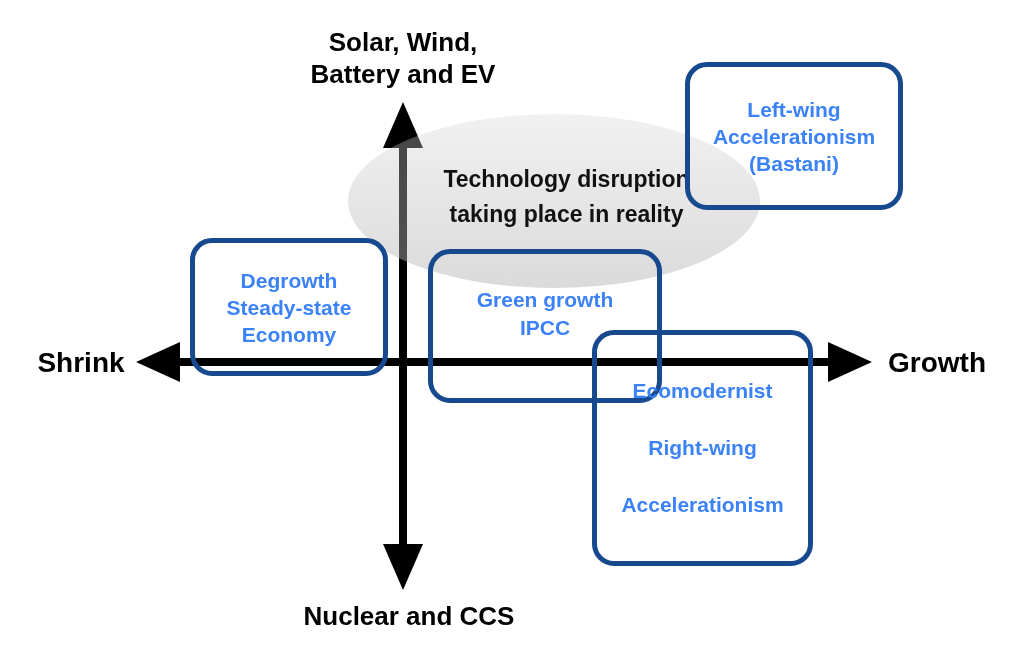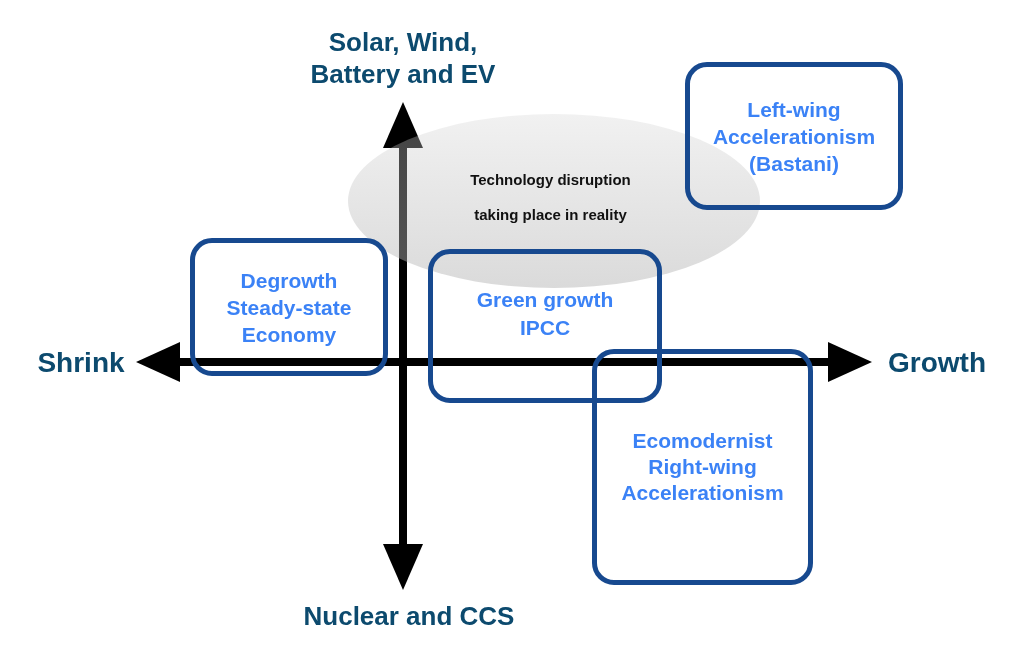--- a/index.html
+++ b/index.html
@@ -57,30 +57,31 @@
   .ellipse {
     left: 348px; top: 114px;
     width: 412px; height: 174px;
     border-radius: 50%;
     background: linear-gradient(180deg, rgba(212,212,212,0.32) 0%, rgba(178,178,178,0.48) 100%);
   }
   .ellipse-text {
     left: 408px; top: 162px;
     width: 285px;
     text-align: center;
-    font-size: 15px;
+    font-size: 23px;
     font-weight: 700;
     line-height: 35px;
     color: #111;
+    padding-left: 16px;
   }
 
   
   .axis-label {
     font-weight: 700;
-    color: #0c4a6e;
+    color: #000000;
     text-align: center;
   }
   .label-top {
     left: 243px; top: 26px;
     width: 320px;
     font-size: 26px;
     line-height: 32px;
   }
   .label-bottom {
     left: 256px; top: 601px;
@@ -111,22 +112,22 @@
     font-size: 21px;
     font-weight: 700;
     color: #3b82f6;
     line-height: 27px;
     box-sizing: border-box;
   }
   .box-leftwing    { left: 685px; top: 62px;  width: 218px; height: 148px; }
   .box-degrowth    { left: 190px; top: 238px; width: 198px; height: 138px; }
   .box-greengrowth { left: 428px; top: 249px; width: 234px; height: 154px;
                      padding-bottom: 24px; line-height: 28px; }
-  .box-ecomodern   { left: 592px; top: 349px; width: 221px; height: 236px;
-                     line-height: 26px; }
+  .box-ecomodern   { left: 592px; top: 330px; width: 221px; height: 236px;
+                     line-height: 26px; gap: 31px; }
   .gap-sm { margin-top: 0; }
 </style>
 </head>
 <body>
 
 <div class="canvas">
 
   <div class="abs h-line"></div>
   <div class="abs v-line"></div>
   <div class="abs tri tri-up"></div>

